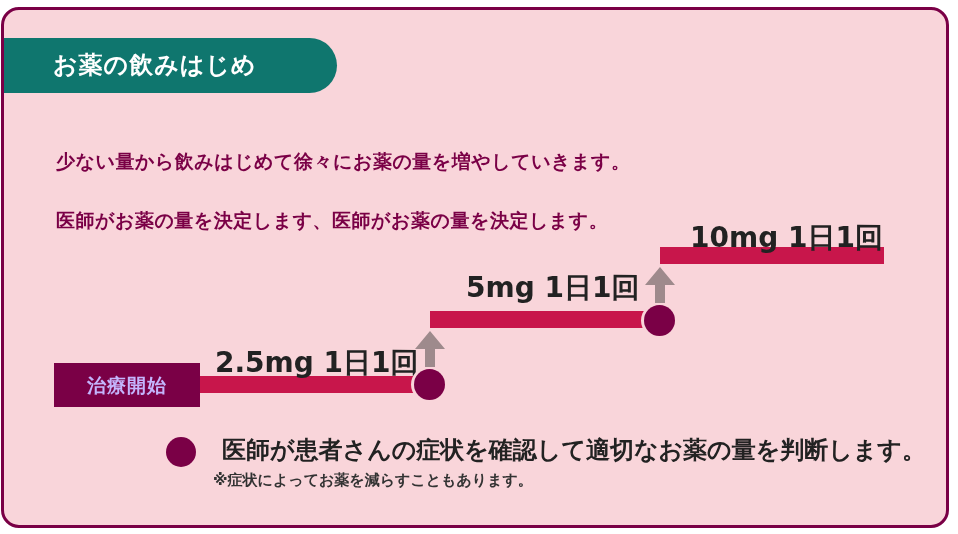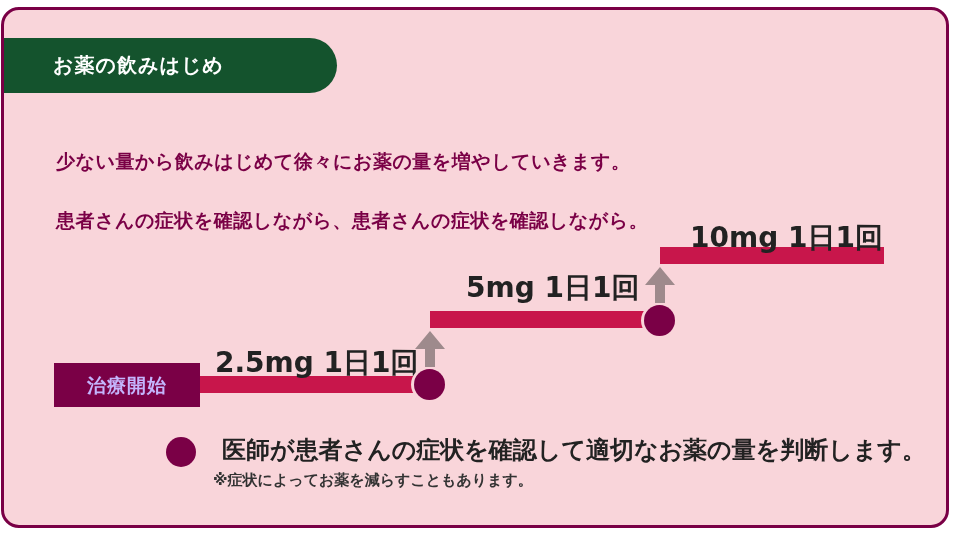--- a/index.html
+++ b/index.html
@@ -1,38 +1,38 @@
 <!DOCTYPE html>
 <html><head>
 <meta charset="utf-8">
 <style>
   html,body{margin:0;padding:0;background:#fff;}
   body{width:958px;height:534px;position:relative;overflow:hidden;font-family:"DejaVu Sans","Liberation Sans",sans-serif;}
   .card{position:absolute;left:1px;top:7px;width:942px;height:515px;background:#f9d5da;border:3px solid #7a0046;border-radius:18px;overflow:hidden;}
-  .title-tab{position:absolute;left:-3px;top:28px;width:336px;height:55px;background:#14532d;border-radius:0 28px 28px 0;color:#fff;font-weight:bold;font-size:20px;line-height:55px;padding-left:52px;box-sizing:border-box;letter-spacing:1px;}
+  .title-tab{position:absolute;left:-3px;top:28px;width:336px;height:55px;background:#0f766e;border-radius:0 28px 28px 0;color:#fff;font-weight:bold;font-size:24px;line-height:55px;padding-left:52px;box-sizing:border-box;letter-spacing:1px;}
   .intro{position:absolute;left:52px;top:108px;color:#7a0046;font-size:19px;font-weight:bold;line-height:31px;letter-spacing:0.5px;}
   .intro div{white-space:nowrap;margin-top:28px;}
   .bar{position:absolute;background:#c8164b;height:17px;}
   .dose{position:absolute;color:#222;font-weight:bold;font-size:28px;white-space:nowrap;}
   .start{position:absolute;left:54px;top:363px;width:146px;height:44px;background:#7a0046;color:#c4b5fd;font-weight:bold;font-size:19px;line-height:44px;text-align:center;letter-spacing:1px;}
   .dot{position:absolute;width:31px;height:31px;border-radius:50%;background:#7a0046;box-shadow:0 0 0 3px #f9d5da;}
   .arrow{position:absolute;width:30px;height:36px;}
   .note-dot{position:absolute;left:166px;top:437px;width:30px;height:30px;border-radius:50%;background:#7a0046;}
   .note-main{position:absolute;left:222px;top:434px;color:#222;font-weight:bold;font-size:24px;white-space:nowrap;}
   .note-sub{position:absolute;left:213px;top:471px;color:#333;font-size:15px;white-space:nowrap;font-weight:bold;}
 </style>
 </head>
 <body>
 
 <div class="card">
   <div class="title-tab">お薬の飲みはじめ</div>
 
   <div class="intro">
     <div>少ない量から飲みはじめて徐々にお薬の量を増やしていきます。</div>
-    <div>患者さんの症状を確認しながら、患者さんの症状を確認しながら。</div>
+    <div>医師がお薬の量を決定します、医師がお薬の量を決定します。</div>
   </div>
 </div>
 
 <div class="start">治療開始</div>
 
 <div class="bar" style="left:200px;top:376px;width:220px;"></div>
 <div class="dose" style="left:215px;top:344px;">2.5mg  1日1回</div>
 <div class="dot" style="left:414px;top:369px;"></div>
 <svg class="arrow" style="left:415px;top:331px;" viewBox="0 0 30 36">
   <polygon points="15,0 30,18 20,18 20,36 10,36 10,18 0,18" fill="#9e8a8c"></polygon>

